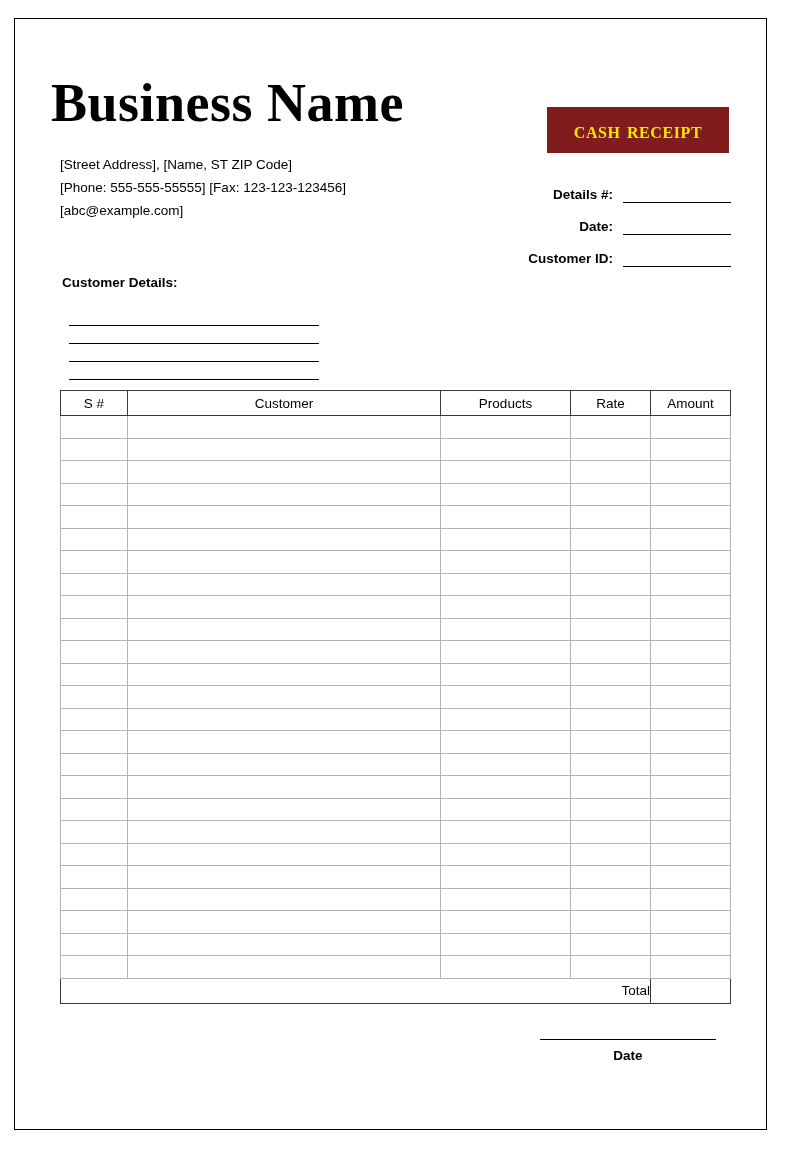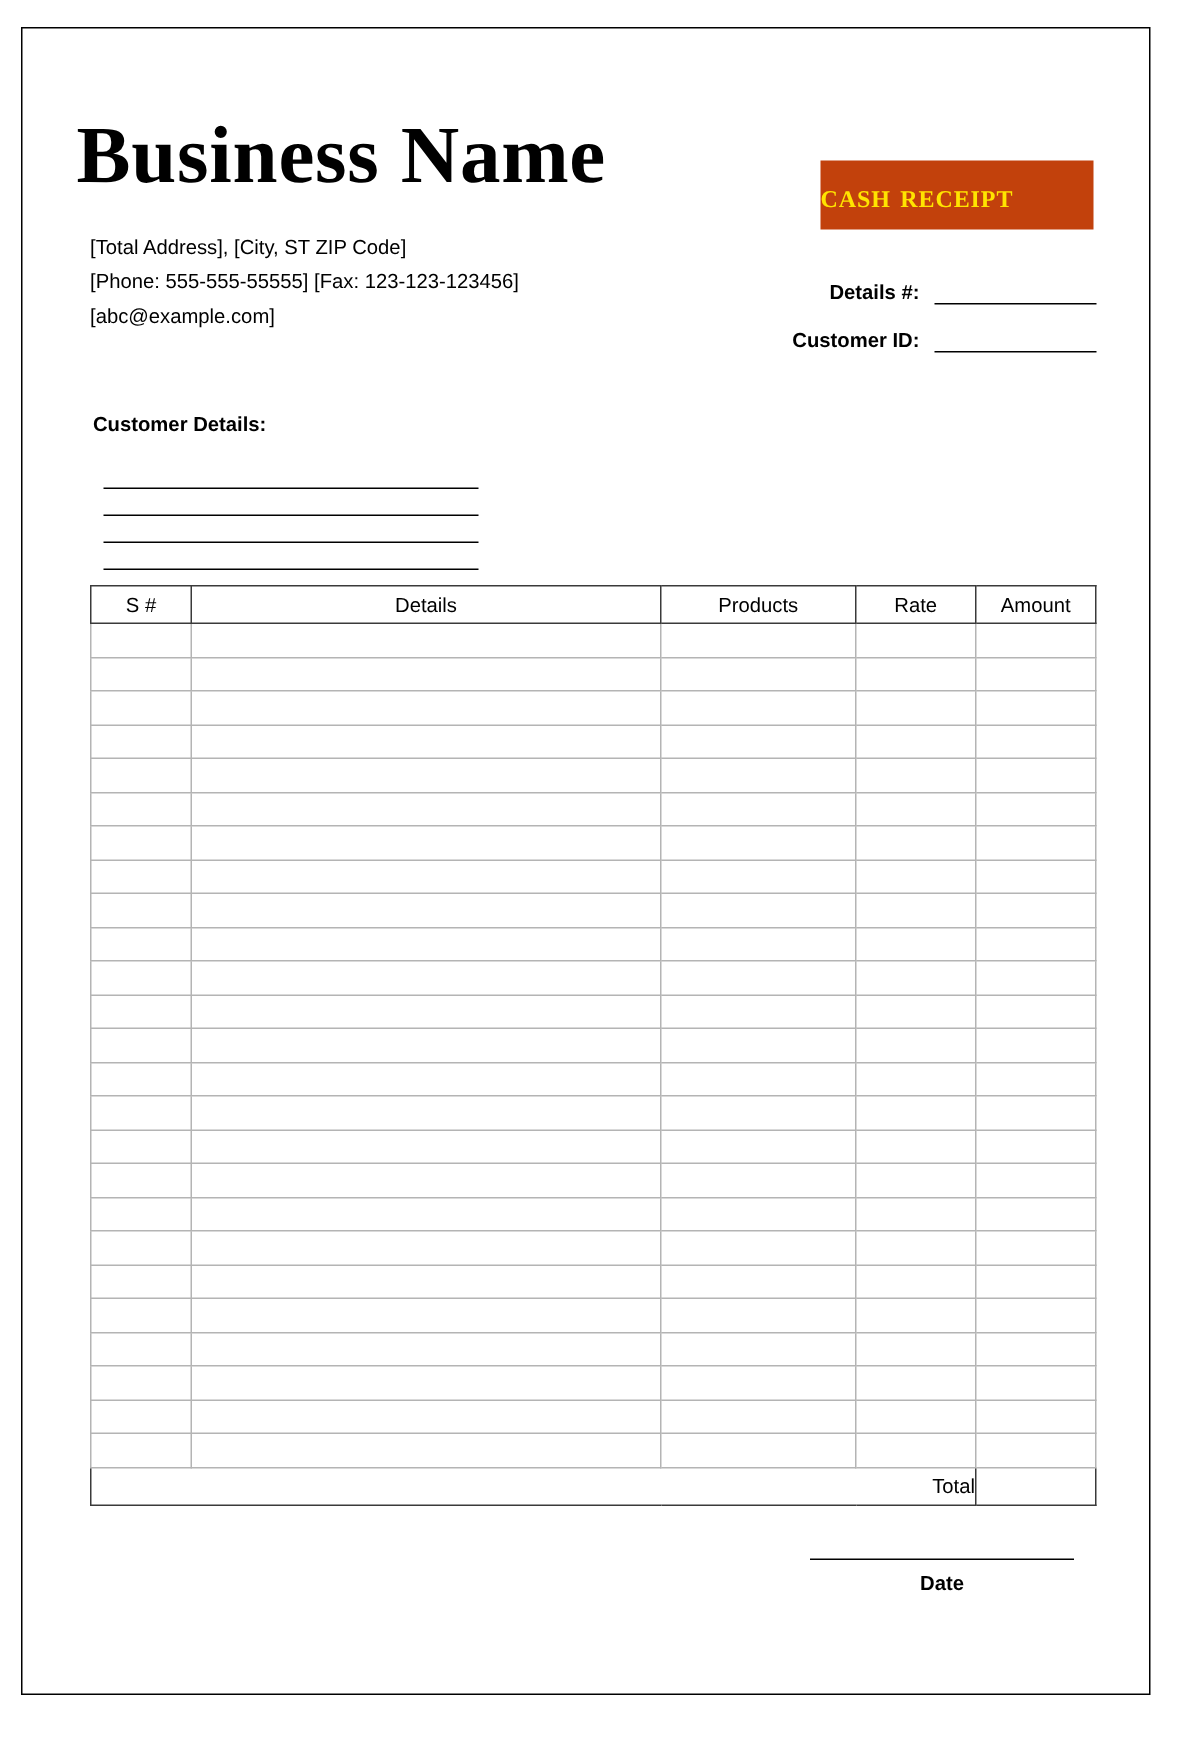--- a/index.html
+++ b/index.html
@@ -57,24 +57,24 @@
     white-space: nowrap;
   }
   .contact-line { display: block; }
 
   .badge {
     position: absolute;
     left: 532px;
     top: 88px;
     width: 182px;
     height: 46px;
-    background: #c2410c;
+    background: #7f1d1d;
     display: flex;
     align-items: center;
-    justify-content: flex-start;
+    justify-content: center;
   }
   .badge-text {
     font-family: "Liberation Serif", serif;
     font-weight: bold;
     font-size: 23px;
     font-variant: small-caps;
     text-transform: lowercase;
     color: #ffe400;
     letter-spacing: 0.6px;
     line-height: 1;
@@ -202,32 +202,36 @@
 </head>
 <body>
 
 <div class="page">
 
   <div class="header">
 
     <div class="business-name">Business Name</div>
 
     <div class="contact-block">
-      <span class="contact-line">[Total Address], [City, ST ZIP Code]</span>
+      <span class="contact-line">[Street Address], [Name, ST ZIP Code]</span>
       <span class="contact-line">[Phone: 555-555-55555] [Fax: 123-123-123456]</span>
       <span class="contact-line">[abc@example.com]</span>
     </div>
 
     <div class="badge">
       <span class="badge-text">Cash Receipt</span>
     </div>
 
     <div class="meta">
       <div class="meta-row">
         <span class="meta-label">Details #:</span>
+        <span class="meta-blank"></span>
+      </div>
+      <div class="meta-row">
+        <span class="meta-label">Date:</span>
         <span class="meta-blank"></span>
       </div>
       <div class="meta-row">
         <span class="meta-label">Customer ID:</span>
         <span class="meta-blank"></span>
       </div>
     </div>
   </div>
 
   <div class="cust-title">Customer Details:</div>
@@ -244,21 +248,21 @@
       <colgroup>
         <col class="col-sn">
           <col class="col-det">
           <col class="col-prod">
         <col class="col-rate">
           <col class="col-amt">
       </colgroup>
       <thead>
         <tr>
           <th>S #</th>
-          <th>Details</th>
+          <th>Customer</th>
           <th>Products</th>
           <th>Rate</th>
           <th>Amount</th>
         </tr>
       </thead>
       <tbody id="items-body">
           <tr>
             <td></td>
             <td></td>
             <td></td>

